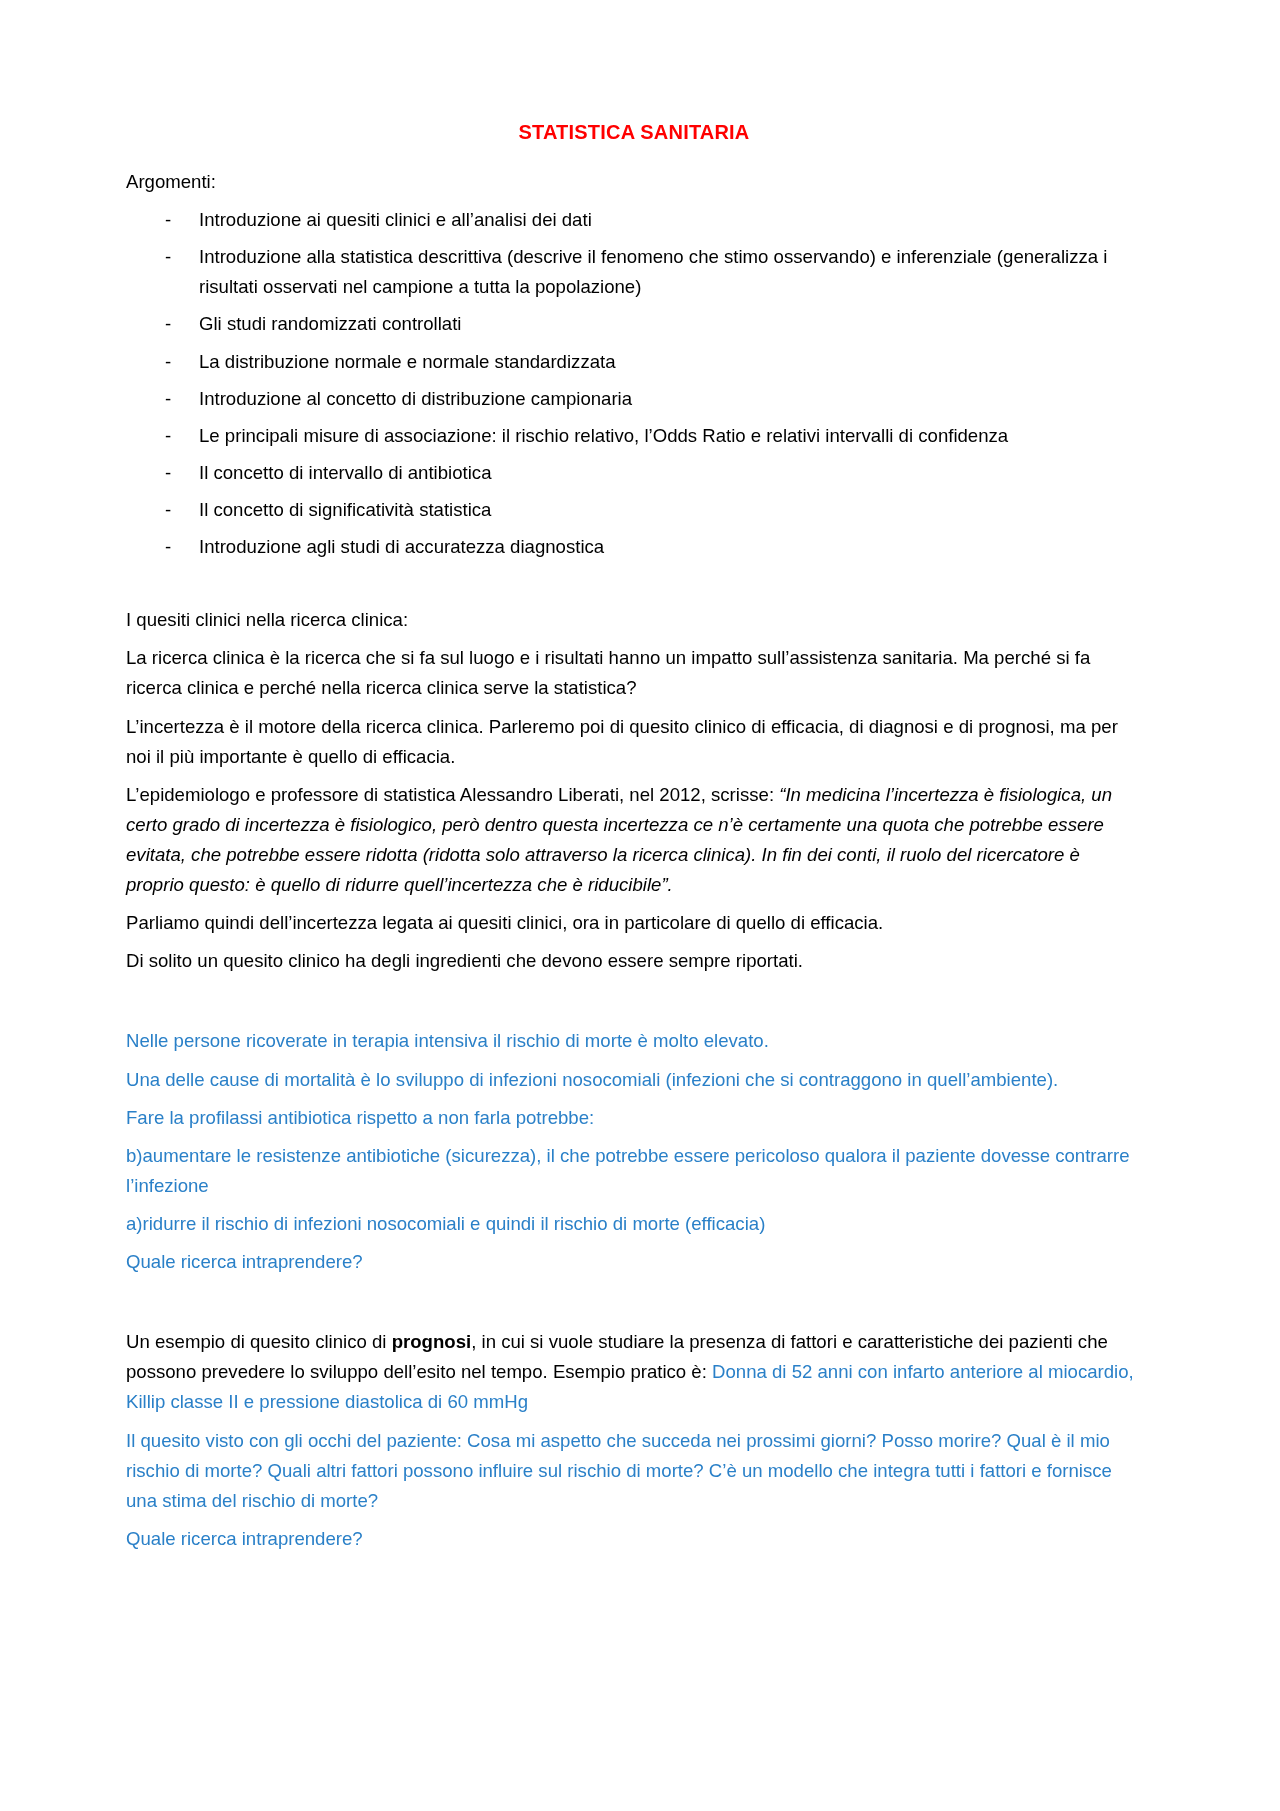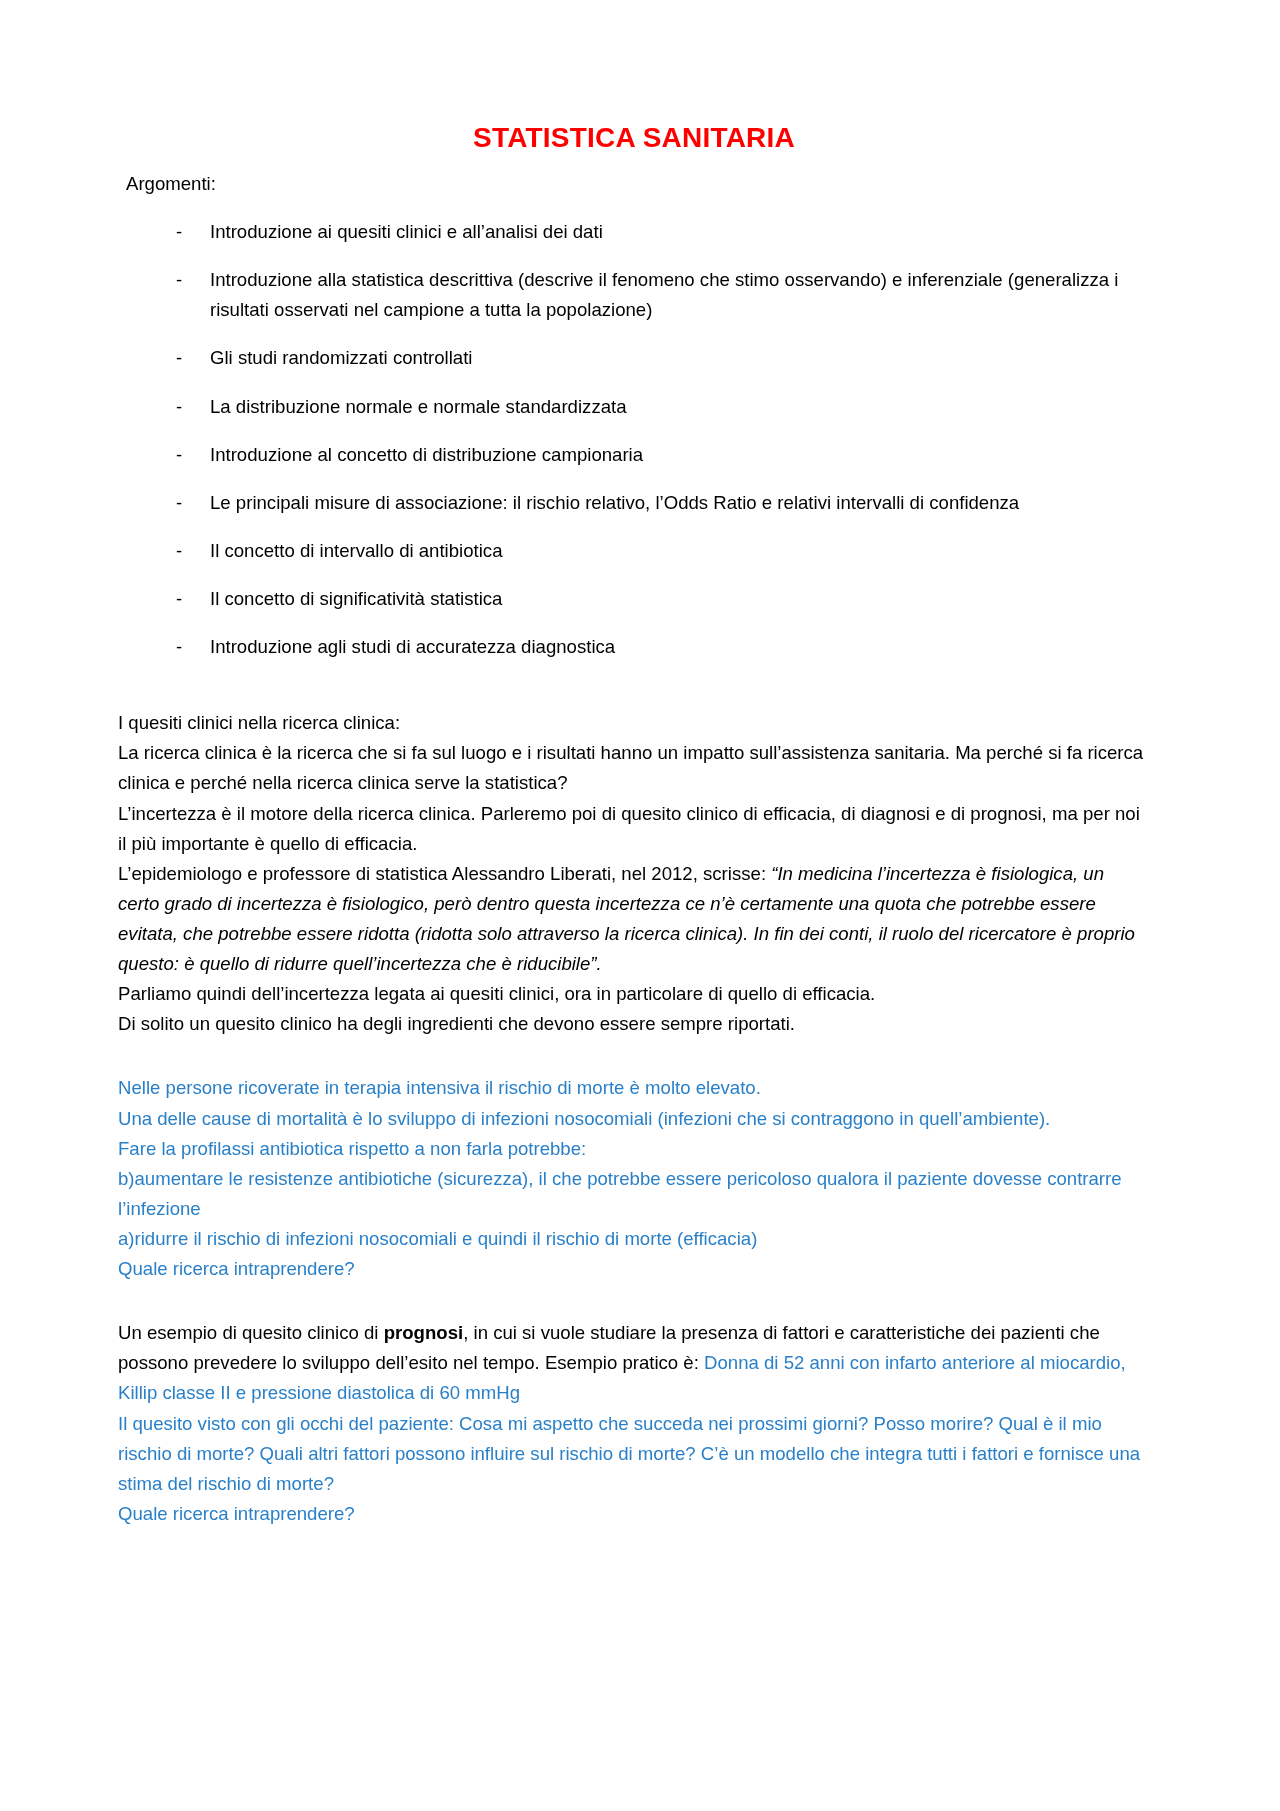--- a/index.html
+++ b/index.html
@@ -16,31 +16,31 @@
   .page {
     position: relative;
     width: 1280px;
     min-height: 1811px;
     background: #ffffff;
     box-sizing: border-box;
     padding: 120px 130px 60px 118px;
   }
   .doc-title {
     text-align: center;
-    font-size: 28px;
+    font-size: 20px;
     font-weight: bold;
     color: #ff0000;
     letter-spacing: 0.2px;
-    margin: 0 0 14px 0;
+    margin: 0 0 22px 0;
     line-height: 1.25;
   }
   .para {
     font-size: 18.6px;
     line-height: 1.62;
-    margin: 0;
+    margin: 8px;
     color: #000000;
     text-align: left;
     white-space: normal;
   }
   .blue {
     color: #2a80c8;
   }
   .para.blue-para {
     color: #2a80c8;
   }
@@ -52,21 +52,21 @@
   ul.dash-list {
     list-style: none;
     margin: 4px 0 0 0;
     padding: 0;
   }
   ul.dash-list > li {
     position: relative;
     padding-left: 74px;
     font-size: 18.6px;
     line-height: 1.62;
-    margin: 18px;
+    margin: 7px;
   }
   ul.dash-list > li::before {
     content: "-";
     position: absolute;
     left: 40px;
     top: 0;
   }
   .argomenti-label {
     font-size: 18.6px;
     line-height: 1.62;

